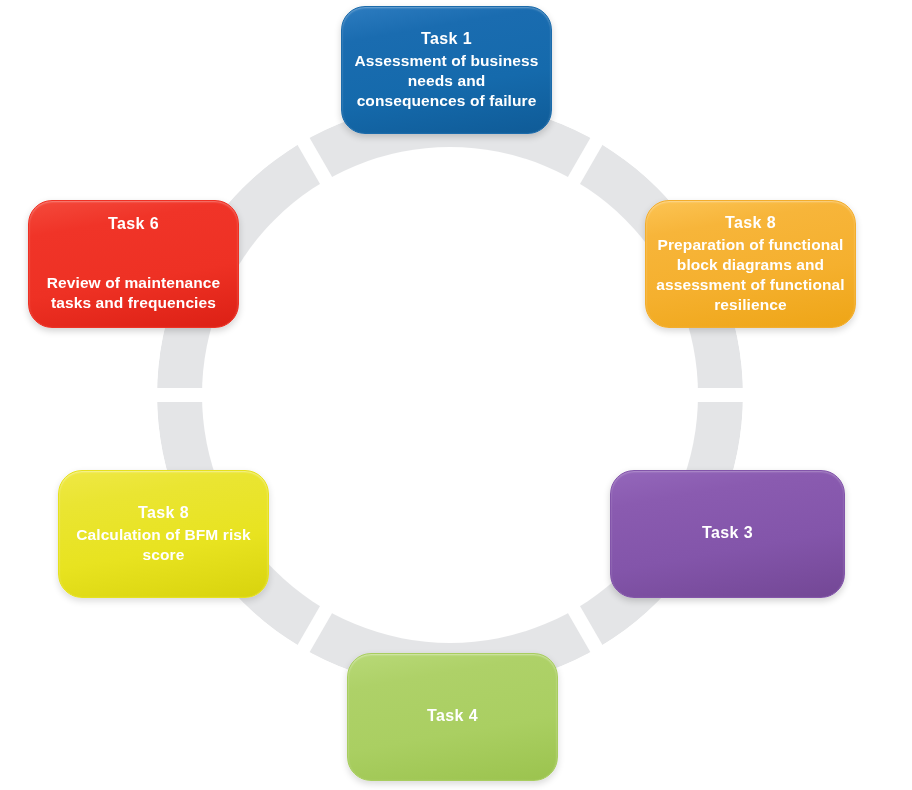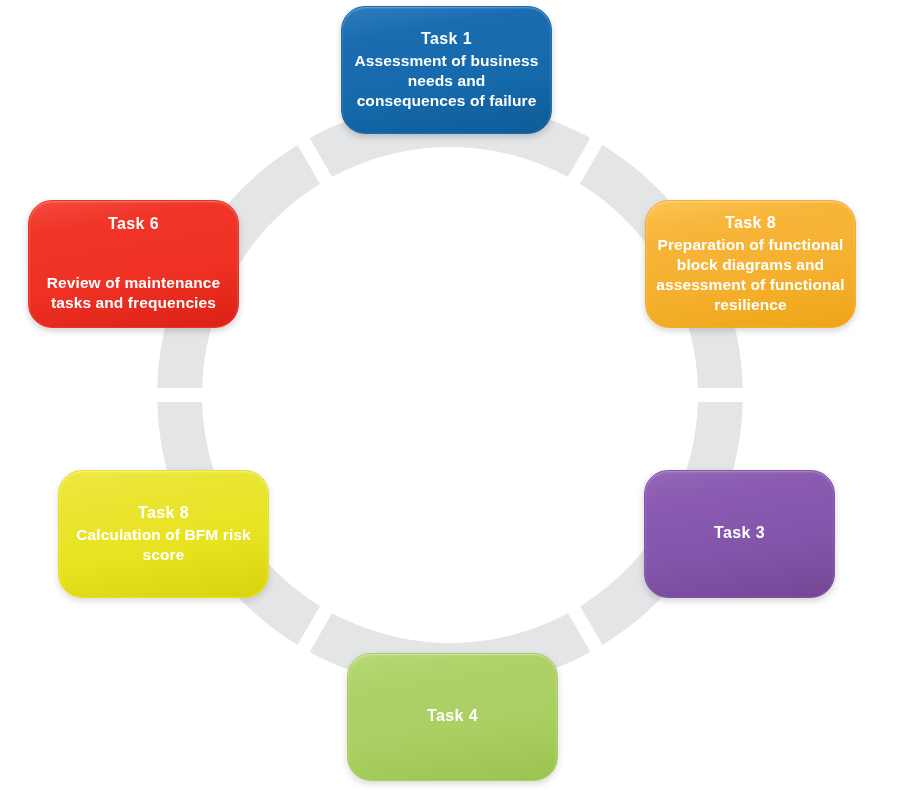--- a/index.html
+++ b/index.html
@@ -59,21 +59,21 @@
     box-shadow: 0 3px 7px rgba(0,0,0,0.18), inset 0 1px 2px rgba(255,255,255,0.35);
     border: 1px solid #1b6bab;
   }
   #task-2 {
     left: 645px; top: 200px; width: 211px; height: 128px;
     background: linear-gradient(170deg, #fcc454 0%, #f7b53a 22%, #f5b02e 60%, #eea516 100%);
     box-shadow: 0 3px 7px rgba(0,0,0,0.16), inset 0 1px 2px rgba(255,255,255,0.4);
     border: 1px solid #f3ad2c;
   }
   #task-3 {
-    left: 644px; top: 470px; width: 191px; height: 128px;
+    left: 610px; top: 470px; width: 235px; height: 128px;
     background: linear-gradient(170deg, #9467bb 0%, #8a5bb0 22%, #8355aa 60%, #734795 100%);
     box-shadow: 0 3px 7px rgba(0,0,0,0.18), inset 0 1px 2px rgba(255,255,255,0.3);
     border: 1px solid #8355aa;
   }
   #task-4 {
     left: 347px; top: 653px; width: 211px; height: 128px;
     background: linear-gradient(170deg, #b8d977 0%, #aed168 22%, #aacf62 60%, #9bc34e 100%);
     box-shadow: 0 3px 7px rgba(0,0,0,0.15), inset 0 1px 2px rgba(255,255,255,0.45);
     border: 1px solid #a8cd5f;
     text-align: center;

